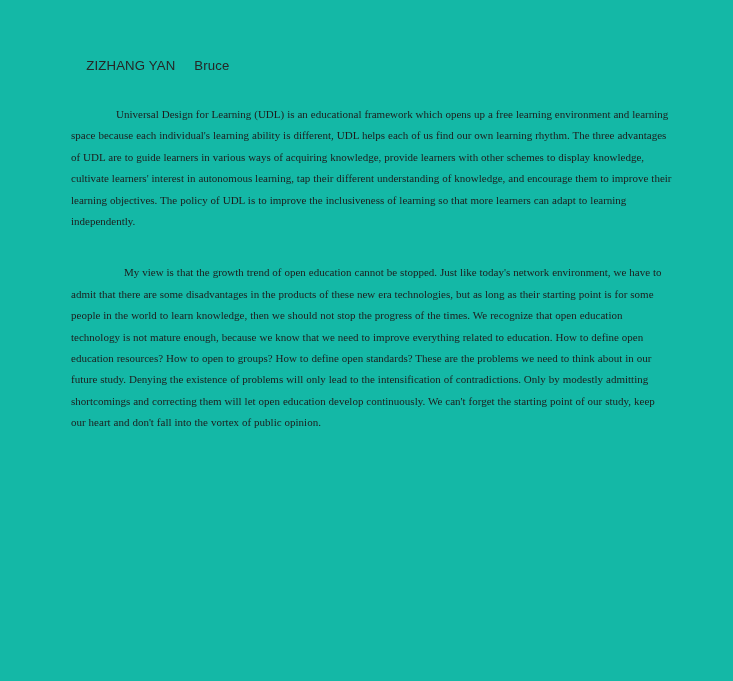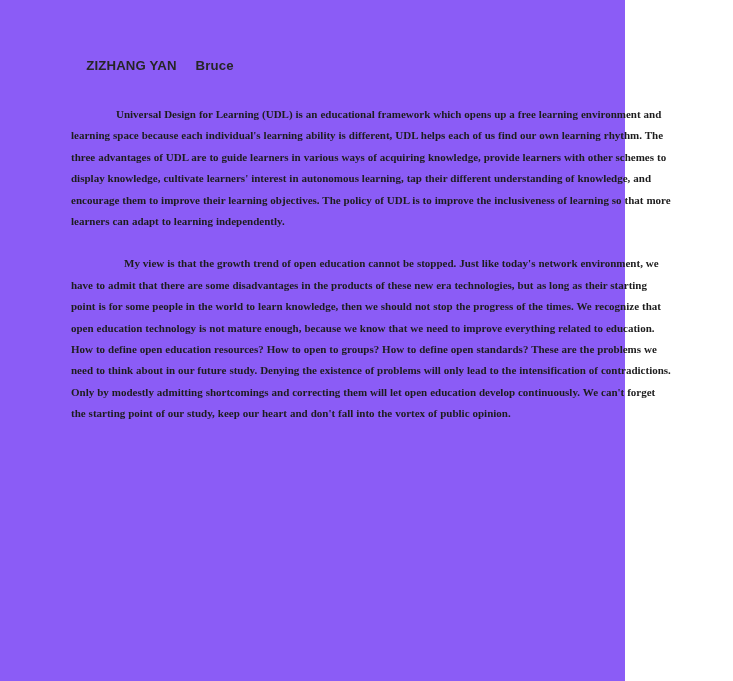--- a/index.html
+++ b/index.html
@@ -10,25 +10,24 @@
     width: 733px;
     height: 681px;
     background: #ffffff;
     font-family: "Liberation Serif", "DejaVu Serif", serif;
     color: #1a1a1a;
     overflow: hidden;
   }
 
   .page {
     position: relative;
-    width: 625px;
+    width: 733px;
     height: 681px;
-    background: #8b5cf6;
+    background: #14b8a6;
     box-sizing: border-box;
-    font-weight: bold;
   }
 
   
   .doc-header {
     position: absolute;
     left: 71px;
     top: 40px;
     font-family: "Liberation Sans", "DejaVu Sans", sans-serif;
     font-size: 13.2px;
     line-height: 17px;
@@ -60,21 +59,21 @@
     text-align: left;
     word-spacing: 0.2px;
   }
 
   .para.p1 {
     text-indent: 45px;
   }
 
   .para.p2 {
     text-indent: 53px;
-    margin-top: 21px;
+    margin-top: 30px;
   }
 </style>
 </head>
 <body>
 
 <div class="page">
 
   <div class="doc-header">
     <span class="author-name">ZIZHANG YAN</span><span class="author-alias">Bruce</span>
   </div>

